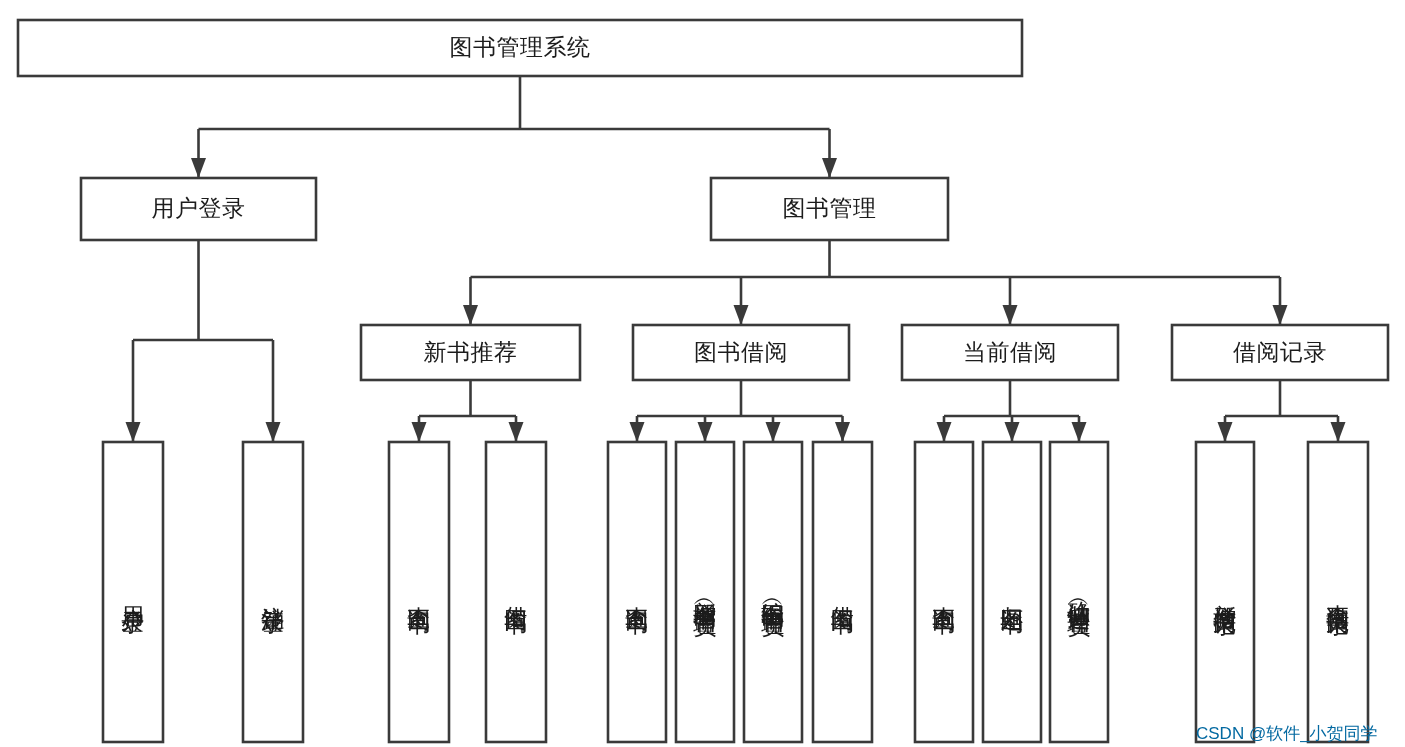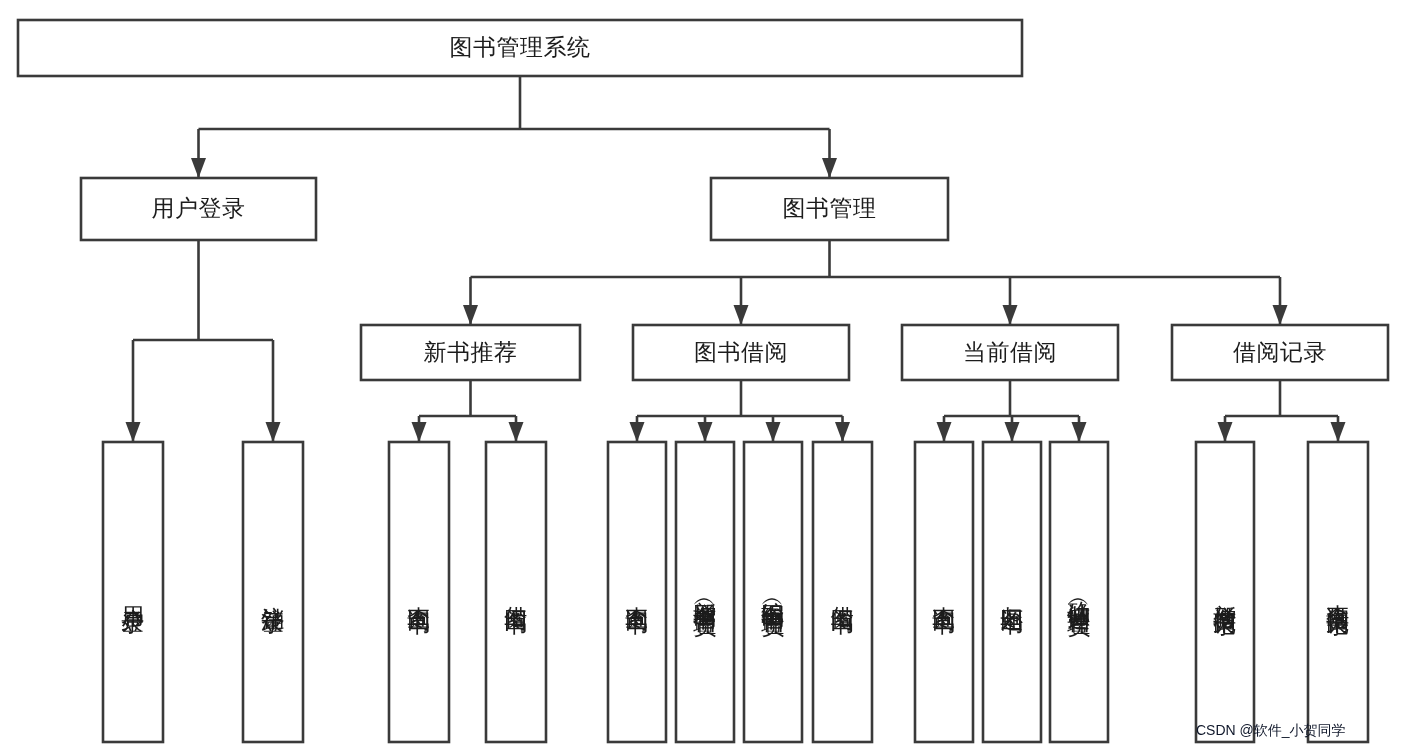--- a/index.html
+++ b/index.html
@@ -66,22 +66,22 @@
     text-align: center;
     white-space: nowrap;
     pointer-events: none;
     user-select: none;
   }
   .watermark {
     position: absolute;
     left: 1196px;
     top: 714px;
     font-family: "Liberation Sans", "DejaVu Sans", sans-serif;
-    font-size: 14px;
-    color: #0f172a;
+    font-size: 17px;
+    color: #0369a1;
     white-space: nowrap;
     user-select: none;
   }
 </style>
 </head>
 <body>
 
 <div id="diagram-root">
 
   <svg id="tree-svg" viewBox="0 0 1405 747" xmlns="http://www.w3.org/2000/svg">

